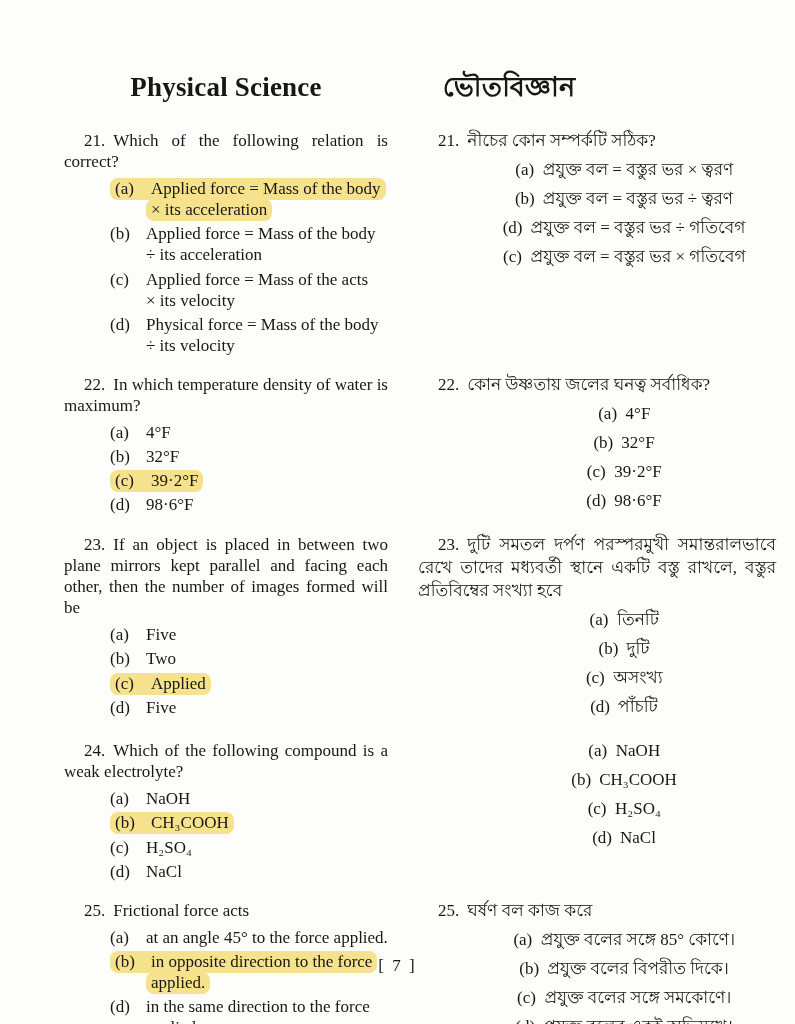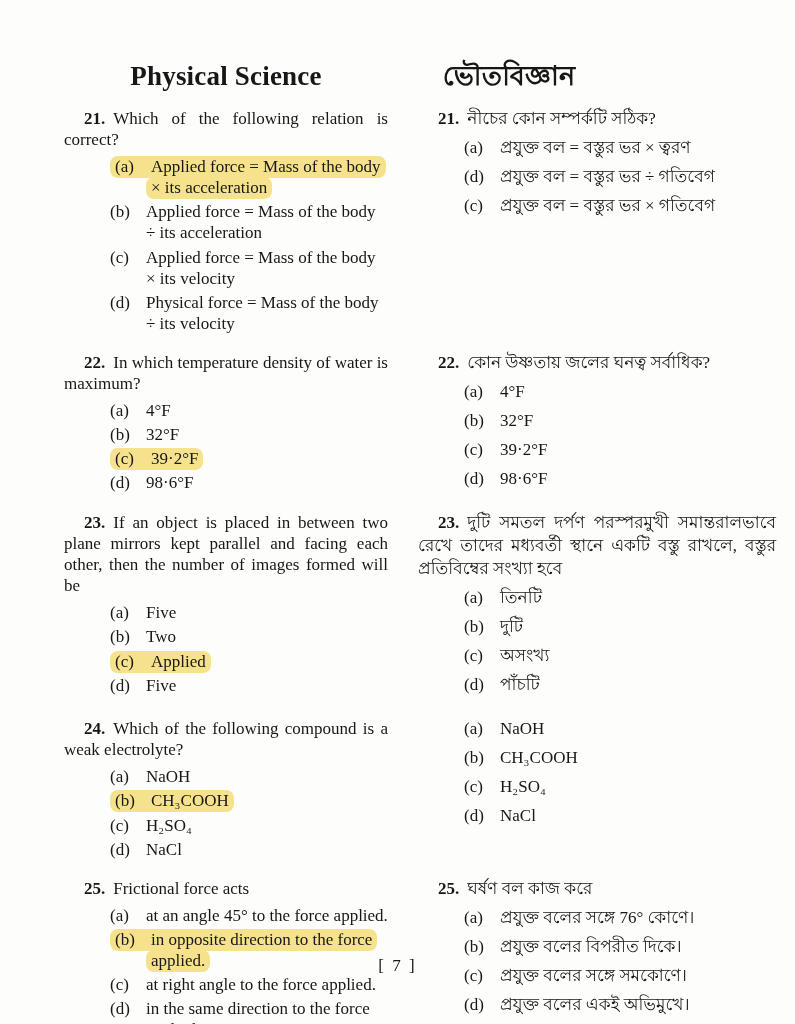--- a/index.html
+++ b/index.html
@@ -10,40 +10,40 @@
   }
   .sheet{padding:60px 17px 0 64px;}
   .grid{
     display:grid;
     grid-template-columns:324px 358px;
     column-gap:30px;
     row-gap:15px;
     align-items:start;
   }
   h1.title{
-    margin:1px;font-weight:bold;font-size:27px;line-height:1.15;
+    margin:12px;font-weight:bold;font-size:27px;line-height:1.15;
     text-align:center;letter-spacing:.2px;
   }
   .bn-title{position:relative;left:-88px;}
   .q{font-size:17px;}
   .stem{
     margin:0 0 6px 0;
     text-indent:20px;
     text-align:justify;
     line-height:1.24;
   }
-  .qnum{font-weight:bold;margin-right:8px;}
+  .qnum{font-weight:normal;margin-right:8px;}
   .opts{padding-left:46px;}
   .opt{
     padding-left:36px;text-indent:-36px;
     line-height:1.24;
     margin-bottom:3px;
     text-align:justify;
   }
-  .bn .opt{margin-bottom:8px;text-align:left;}
+  .bn .opt{margin-bottom:8px;text-align:center;}
   .bn .stem{line-height:1.35;}
   .olabel{display:inline-block;width:36px;text-indent:0;}
   .otext{white-space:pre-line;}
   .hl{
     background:var(--hl,#f6e28c);
     border-radius:8px;
     padding:1px 5px 2px 5px;
     box-decoration-break:clone;
     -webkit-box-decoration-break:clone;
   }
@@ -61,30 +61,31 @@
     <h1 class="title en-title">Physical Science</h1>
     <h1 class="title bn-title">ভৌতবিজ্ঞান</h1>
 
     <div class="q en">
       <p class="stem"><span class="qnum">21.</span><span>Which of the following relation is correct?</span></p>
       <div class="opts">
         <div class="opt"><span class="hl"><span class="olabel">(a)</span><span class="otext">Applied force = Mass of the body
 × its acceleration</span></span></div>
         <div class="opt"><span><span class="olabel">(b)</span><span class="otext">Applied force = Mass of the body
 ÷ its acceleration</span></span></div>
-        <div class="opt"><span><span class="olabel">(c)</span><span class="otext">Applied force = Mass of the body
+        <div class="opt"><span><span class="olabel">(c)</span><span class="otext">Applied force = Mass of the acts
 × its velocity</span></span></div>
         <div class="opt"><span><span class="olabel">(d)</span><span class="otext">Physical force = Mass of the body
 ÷ its velocity</span></span></div>
       </div>
     </div>
     <div class="q bn">
       <p class="stem"><span class="qnum">21.</span><span>নীচের কোন সম্পর্কটি সঠিক?</span></p>
       <div class="opts">
         <div class="opt"><span><span class="olabel">(a)</span><span class="otext">প্রযুক্ত বল = বস্তুর ভর × ত্বরণ</span></span></div>
+        <div class="opt"><span><span class="olabel">(b)</span><span class="otext">প্রযুক্ত বল = বস্তুর ভর ÷ ত্বরণ</span></span></div>
         <div class="opt"><span><span class="olabel">(d)</span><span class="otext">প্রযুক্ত বল = বস্তুর ভর ÷ গতিবেগ</span></span></div>
         <div class="opt"><span><span class="olabel">(c)</span><span class="otext">প্রযুক্ত বল = বস্তুর ভর × গতিবেগ</span></span></div>
       </div>
     </div>
 
     <div class="q en">
       <p class="stem"><span class="qnum">22.</span><span>In which temperature density of water is maximum?</span></p>
       <div class="opts">
         <div class="opt"><span><span class="olabel">(a)</span><span class="otext">4°F</span></span></div>
         <div class="opt"><span><span class="olabel">(b)</span><span class="otext">32°F</span></span></div>
@@ -138,29 +139,28 @@
         <div class="opt"><span><span class="olabel">(d)</span><span class="otext">NaCl</span></span></div>
       </div>
     </div>
 
     <div class="q en">
       <p class="stem"><span class="qnum">25.</span><span>Frictional force acts</span></p>
       <div class="opts">
         <div class="opt"><span><span class="olabel">(a)</span><span class="otext">at an angle 45° to the force applied.</span></span></div>
         <div class="opt"><span class="hl"><span class="olabel">(b)</span><span class="otext">in opposite direction to the force
 applied.</span></span></div>
-        <div class="opt"><span><span class="olabel">(c)</span><span class="otext">at right angle to the force applied.</span></span></div>
         <div class="opt"><span><span class="olabel">(d)</span><span class="otext">in the same direction to the force
 applied.</span></span></div>
       </div>
     </div>
     <div class="q bn">
       <p class="stem"><span class="qnum">25.</span><span>ঘর্ষণ বল কাজ করে</span></p>
       <div class="opts">
-        <div class="opt"><span><span class="olabel">(a)</span><span class="otext">প্রযুক্ত বলের সঙ্গে 76° কোণে।</span></span></div>
+        <div class="opt"><span><span class="olabel">(a)</span><span class="otext">প্রযুক্ত বলের সঙ্গে 85° কোণে।</span></span></div>
         <div class="opt"><span><span class="olabel">(b)</span><span class="otext">প্রযুক্ত বলের বিপরীত দিকে।</span></span></div>
         <div class="opt"><span><span class="olabel">(c)</span><span class="otext">প্রযুক্ত বলের সঙ্গে সমকোণে।</span></span></div>
         <div class="opt"><span><span class="olabel">(d)</span><span class="otext">প্রযুক্ত বলের একই অভিমুখে।</span></span></div>
       </div>
     </div>
 
   </div>
 </div>
 
 <div class="pageno">[ 7 ]</div>

